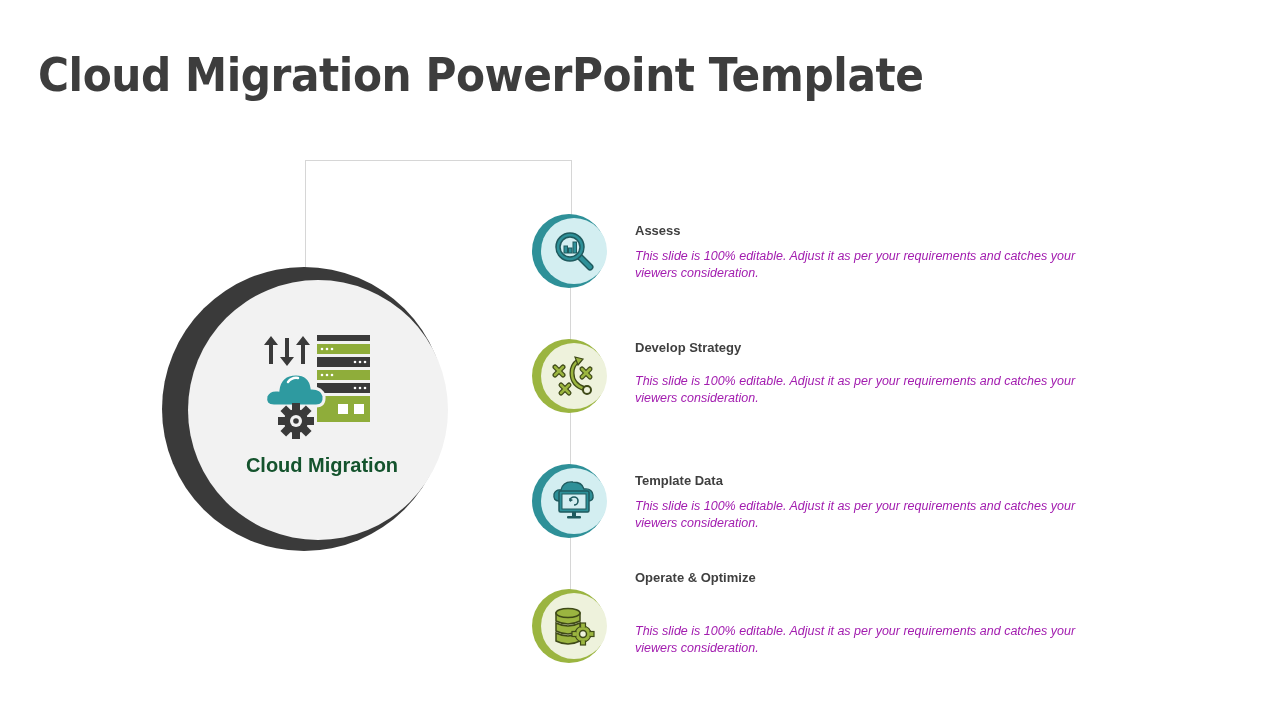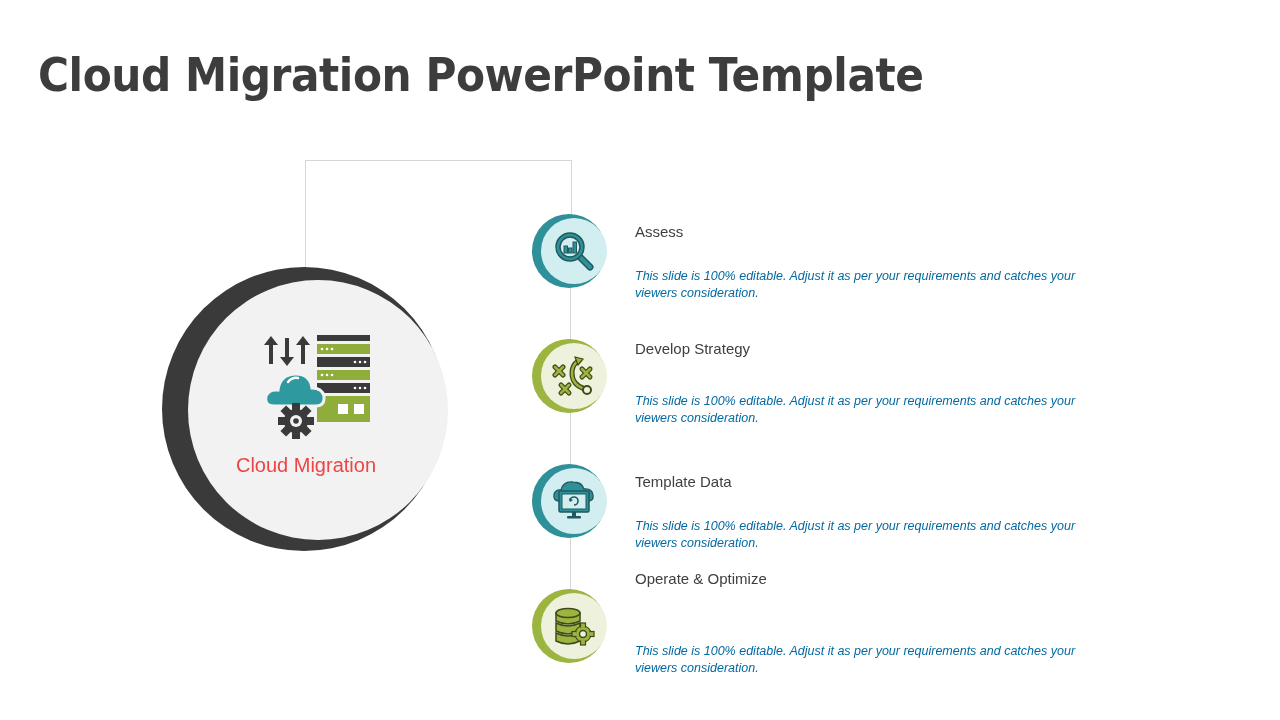--- a/index.html
+++ b/index.html
@@ -3,27 +3,27 @@
   <meta charset="utf-8">
   <style>
     html, body { margin:0; padding:0; }
     body { width:1280px; height:720px; background:#ffffff; position:relative; overflow:hidden;
            font-family:"Liberation Sans", sans-serif; color:#3f3f3f; }
     .title { position:absolute; left:38px; top:48px; font-size:46px; font-weight:bold; color:#3d3d3d;
              letter-spacing:-0.5px; font-family:"DejaVu Sans", sans-serif; transform:scaleX(0.92); transform-origin:left top; white-space:nowrap; }
     .connector { position:absolute; border:1px solid #d6d6d6; }
     .big-outer { position:absolute; left:162px; top:267px; width:284px; height:284px; border-radius:50%; background:#3a3a3a; }
     .big-inner { position:absolute; left:188px; top:280px; width:260px; height:260px; border-radius:50%; background:#f2f2f2; }
-    .big-label { position:absolute; left:192px; top:454px; width:228px; text-align:center; font-size:20px; font-weight:normal; color:#ef4444; }
+    .big-label { position:absolute; left:208px; top:454px; width:228px; text-align:center; font-size:20px; font-weight:bold; color:#14532d; }
     .big-icon { position:absolute; left:262px; top:332px; width:112px; height:108px; }
     .step-outer { position:absolute; width:74px; height:74px; border-radius:50%; }
     .step-inner { position:absolute; width:66px; height:66px; border-radius:50%; }
     .step-icon { position:absolute; width:44px; height:44px; }
-    .step-title { position:absolute; left:635px; font-size:15px; font-weight:normal; color:#3f3f3f; }
-    .step-desc { position:absolute; left:635px; width:480px; font-size:12.5px; font-style:italic; color:#0369a1; line-height:17px;margin-top:20px; }
+    .step-title { position:absolute; left:635px; font-size:13px; font-weight:bold; color:#3f3f3f; }
+    .step-desc { position:absolute; left:635px; width:480px; font-size:12.5px; font-style:italic; color:#a21caf; line-height:17px; }
   </style>
 </head>
 <body>
 
 <div class="title">Cloud Migration PowerPoint Template</div>
 
 <div class="connector" style="left:305px; top:160px; width:265px; height:108px; border-bottom:none;"></div>
 <div class="connector" style="left:570px; top:268px; width:0; height:360px; border-width:0 0 0 1px;"></div>
 
 <div>

